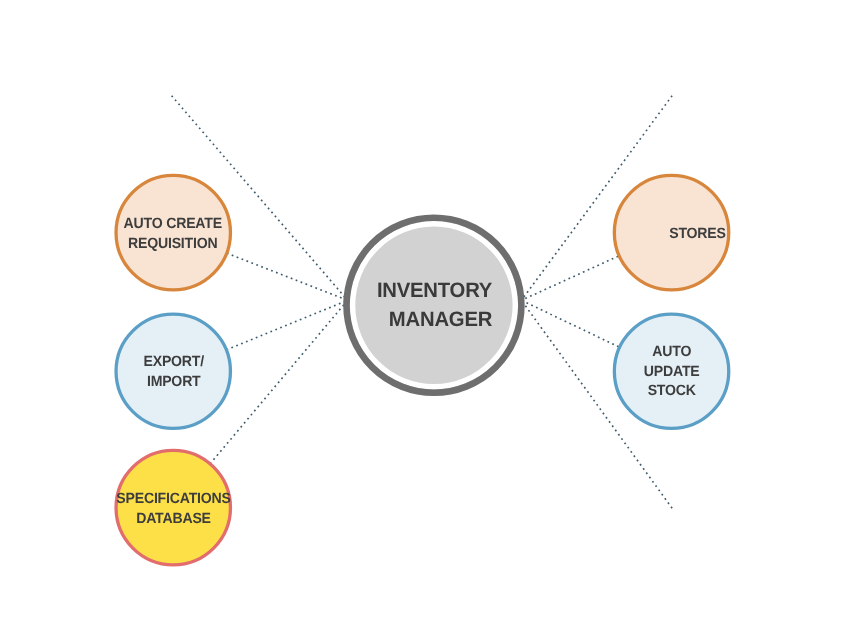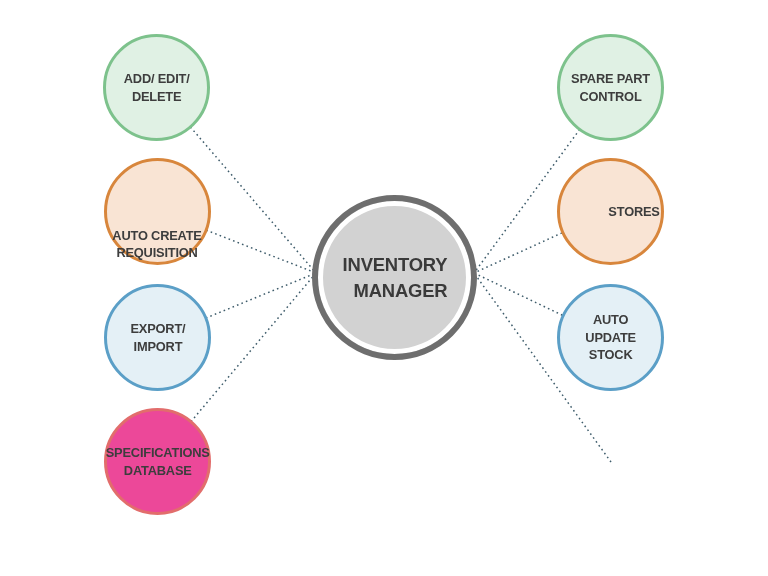--- a/index.html
+++ b/index.html
@@ -23,21 +23,21 @@
   .hub{
     width:165px;height:165px;border:6px solid #6e6e6e;background:#d2d2d2;
     box-shadow:inset 0 0 0 5px #ffffff;left:312px;top:195px;
   }
   .hub .label{
     font-size:19px;font-weight:600;color:#3a3a3a;line-height:1.35;
     letter-spacing:-0.2px;white-space:pre-line;transform:scaleX(0.97);
   }
   
   .pos-l1{left:103px;top:34px;}
-  .pos-l2{left:104px;top:158px;align-items:flex-end;}
+  .pos-l2{left:104px;top:158px;}
   .pos-l3{left:104px;top:284px;}
   .pos-l4{left:104px;top:408px;}
   .pos-r1{left:557px;top:34px;}
   .pos-r2{left:557px;top:158px;justify-content:flex-end;}
   .pos-r3{left:557px;top:284px;}
   .pos-r4{left:557px;top:408px;}
 </style>
 </head>
 <body>
 
@@ -49,39 +49,31 @@
       <line x1="157" y1="211" x2="316" y2="273"></line>
       <line x1="157" y1="338" x2="316" y2="273"></line>
       <line x1="157" y1="462" x2="316" y2="273"></line>
       <line x1="611" y1="87" x2="474" y2="273"></line>
       <line x1="610" y1="211" x2="474" y2="273"></line>
       <line x1="610" y1="338" x2="474" y2="273"></line>
       <line x1="611" y1="462" x2="474" y2="273"></line>
     </g>
   </svg>
 
-  <div class="node satellite pos-l1" style="border-color: rgb(125, 194, 140); background: rgb(224, 241, 228);">
-    <span class="label">ADD/ EDIT/
-DELETE</span>
-  </div>
   <div class="node satellite pos-l2" style="border-color: rgb(216, 134, 60); background: rgb(249, 228, 212);">
     <span class="label">AUTO CREATE
 REQUISITION</span>
   </div>
   <div class="node satellite pos-l3" style="border-color: rgb(91, 159, 199); background: rgb(228, 240, 246); justify-content: center;">
     <span class="label">EXPORT/
 IMPORT</span>
   </div>
-  <div class="node satellite pos-l4" style="border-color: rgb(226, 109, 108); background: #ec4899;">
+  <div class="node satellite pos-l4" style="border-color: rgb(226, 109, 108); background: #fde047;">
     <span class="label">SPECIFICATIONS
 DATABASE</span>
-  </div>
-  <div class="node satellite pos-r1" style="border-color: rgb(125, 194, 140); background: rgb(224, 241, 228);">
-    <span class="label">SPARE PART
-CONTROL</span>
   </div>
   <div class="node satellite pos-r2" style="border-color: rgb(216, 134, 60); background: rgb(249, 228, 212);">
     <span class="label">STORES</span>
   </div>
   <div class="node satellite pos-r3" style="border-color: rgb(91, 159, 199); background: rgb(228, 240, 246); justify-content: center;">
     <span class="label">AUTO
 UPDATE
 STOCK</span>
   </div>
 

